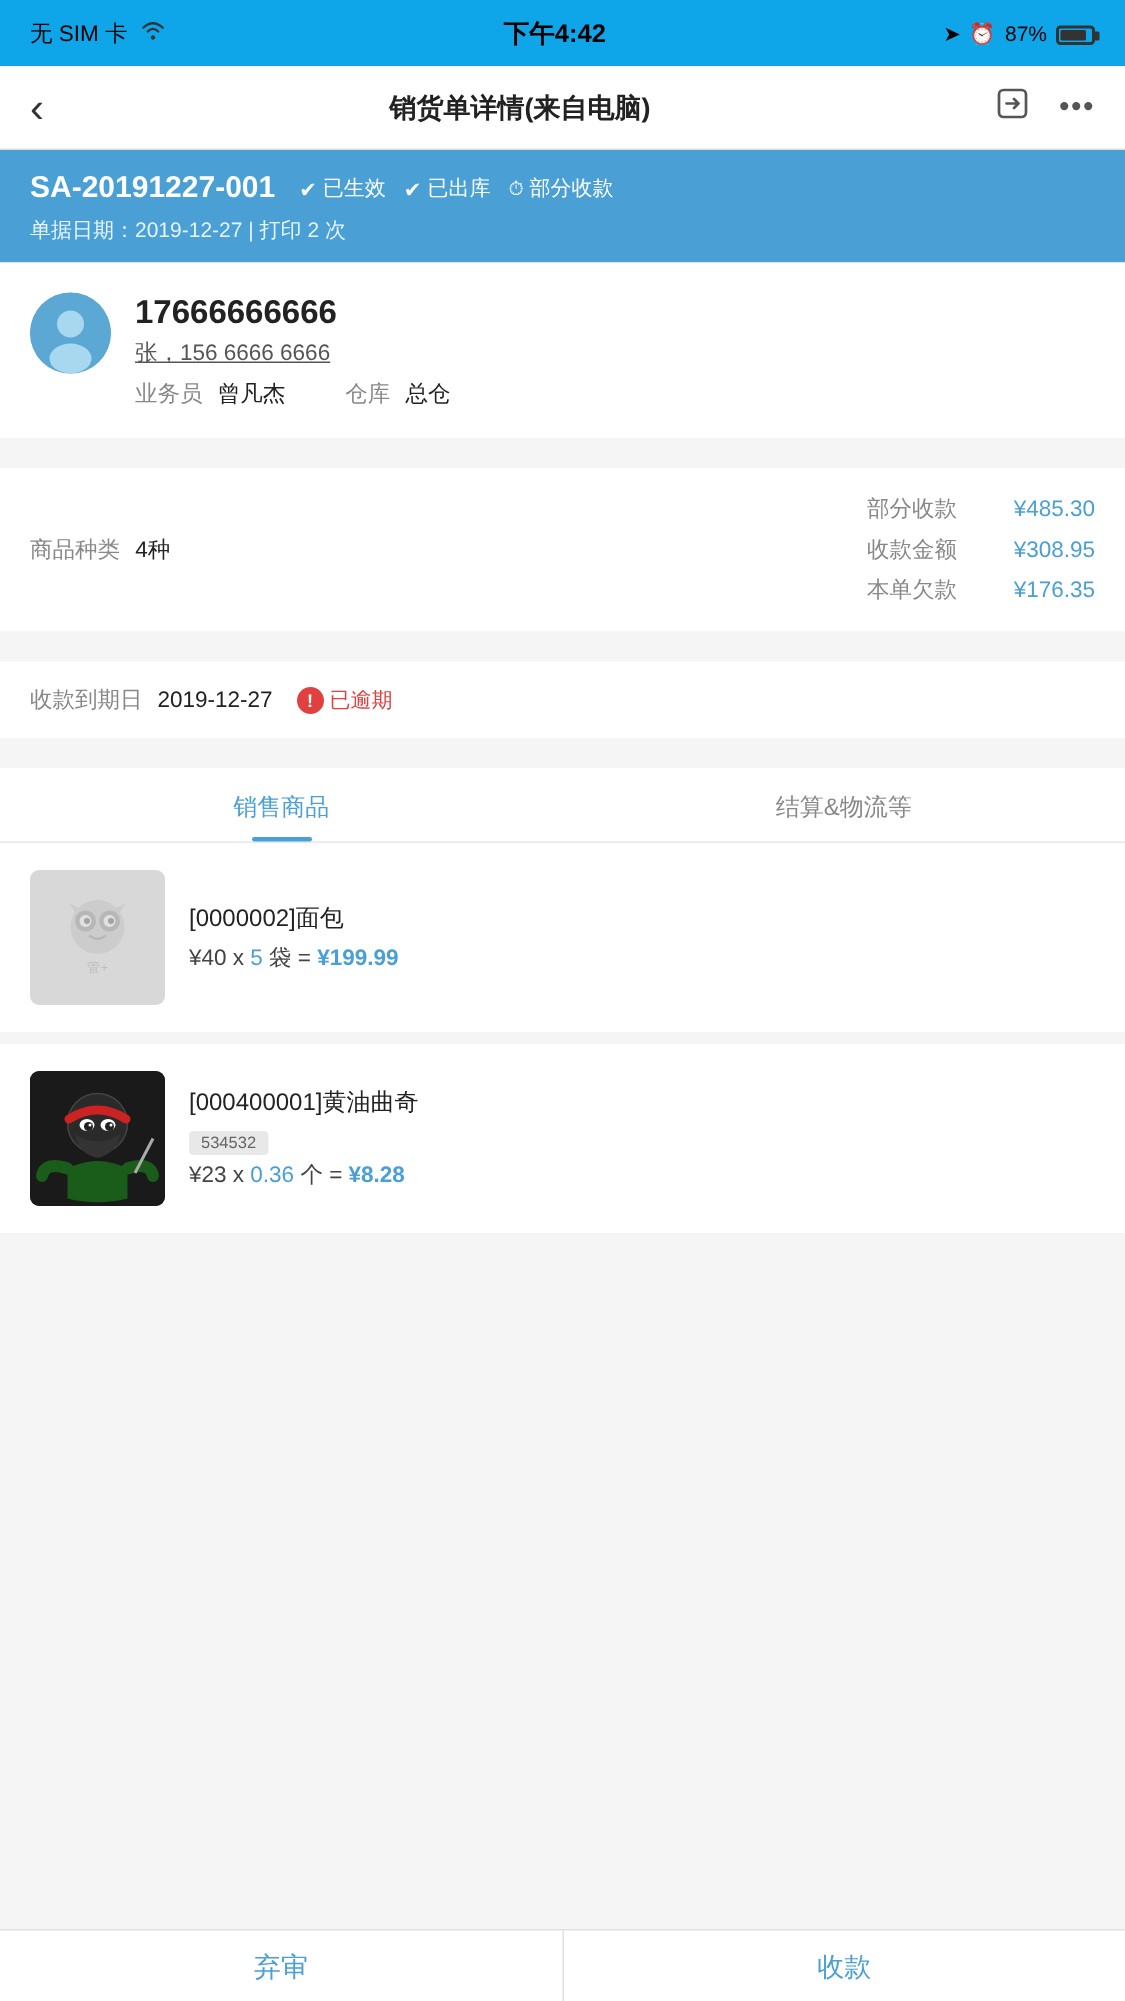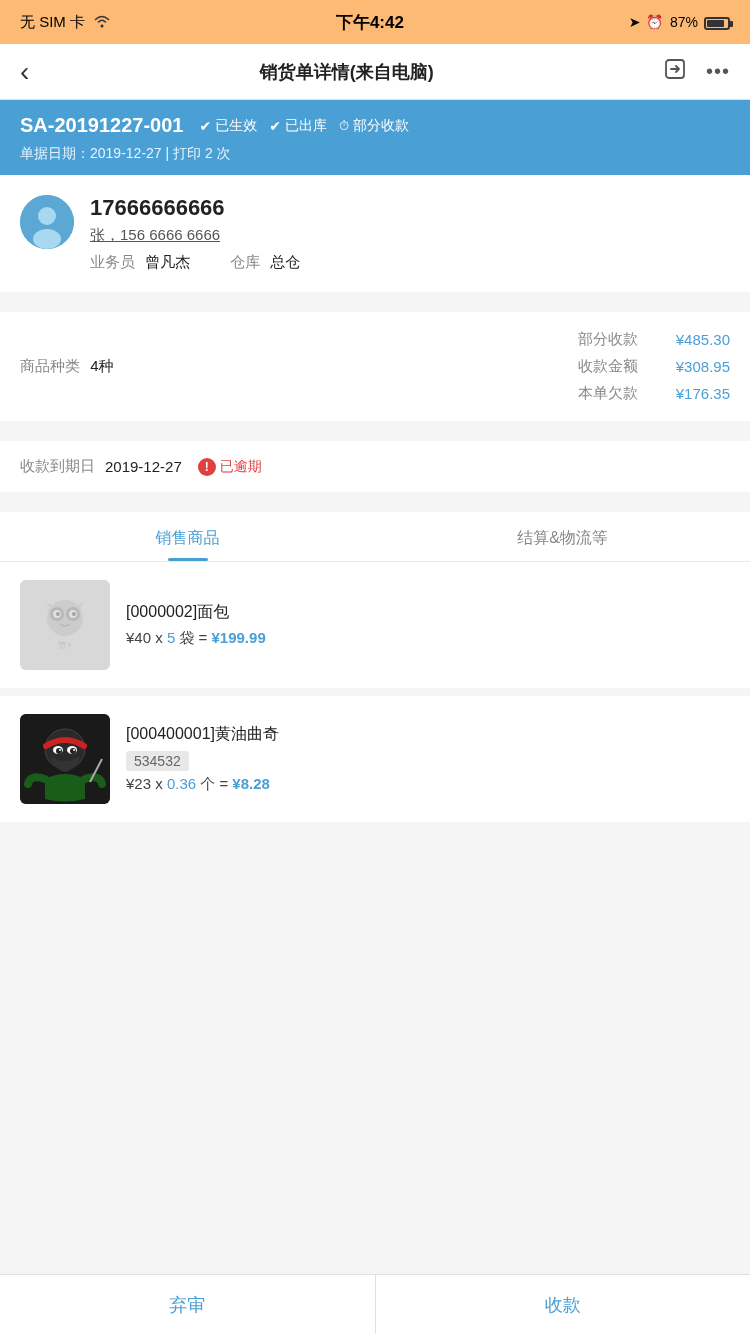--- a/index.html
+++ b/index.html
@@ -8,21 +8,21 @@
       font-family: -apple-system, "PingFang SC", "Helvetica Neue", sans-serif;
       background: #f5f5f5;
       width: 750px;
       min-height: 1334px;
       position: relative;
       overflow-x: hidden;
     }
 
     
     .status-bar {
-      background: #fdba74;
+      background: #0ea5e9;
       height: 44px;
       display: flex;
       align-items: center;
       justify-content: space-between;
       padding: 0 20px;
       font-size: 15px;
       font-weight: 500;
       gap: 47px;
     }
     .status-left { display: flex; align-items: center; gap: 8px; }
@@ -185,31 +185,31 @@
     .product-thumb-dark {
       width: 90px; height: 90px;
       background: #2a2a2a; border-radius: 6px;
       display: flex; align-items: center; justify-content: center;
       overflow: hidden;
     }
     .product-info { flex: 1; }
     .product-name { font-size: 16px; color: #222; margin-bottom: 6px; }
     .product-sku {
       display: inline-block; background: #e8e8e8; color: #666;
-      font-size: 14px; padding: 2px 8px; border-radius: 3px; margin-bottom: 4px;
+      font-size: 11px; padding: 2px 8px; border-radius: 3px; margin-bottom: 4px;
     }
     .product-price { font-size: 15px; color: #444; }
     .product-price .qty { color: #4a9fd5; }
     .product-price .total { color: #4a9fd5; font-weight: 600; }
 
     
     .bottom-bar {
       position: fixed;
       bottom: 0; left: 0; width: 750px;
-      height: 60px;
+      height: 48px;
       background: #fff;
       border-top: 1px solid #e0e0e0;
       display: flex;
     }
     .bottom-btn {
       flex: 1; display: flex; align-items: center; justify-content: center;
       font-size: 18px; cursor: pointer;
       color: #4a9fd5;
     }
     .bottom-btn:first-child { border-right: 1px solid #e0e0e0; }

